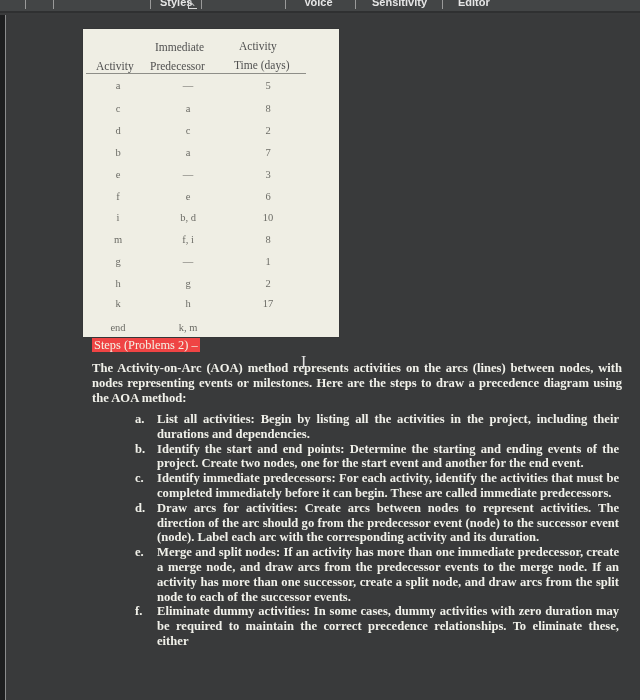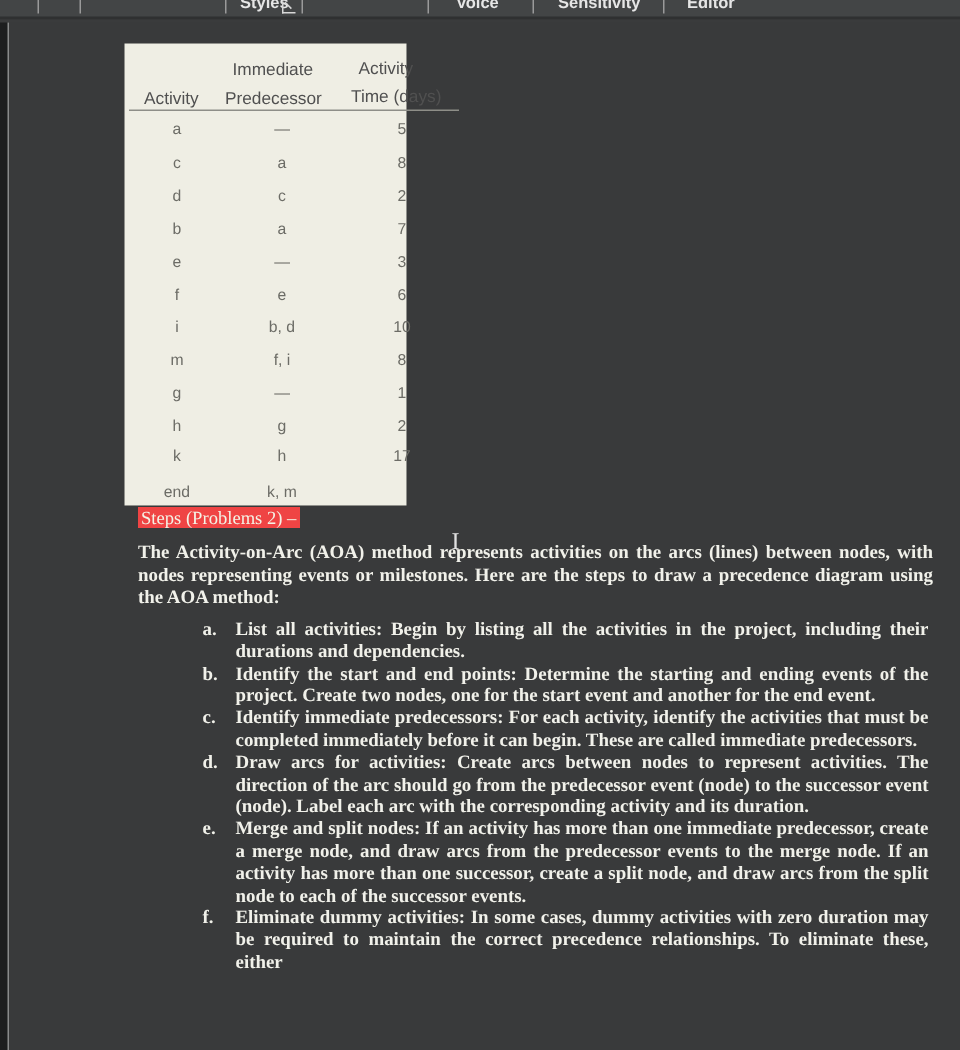--- a/index.html
+++ b/index.html
@@ -42,23 +42,23 @@
       content: ""; position: absolute; right: 0; top: 0; width: 1px; height: 100%;
       background: #8a8b8c;
     }
     .page {
       position: absolute; left: 6px; top: 15px; width: 634px; height: 685px;
       background: #393a3b;
     }
 
     
     .table-card {
-      position: absolute; left: 77px; top: 14px; width: 188px; height: 308px;
+      position: absolute; left: 77px; top: 14px; width: 256px; height: 308px;
       background: #efeee4;
-      font-family: Liberation Sans, sans-serif;
+      font-family: Liberation Serif, serif;
       color: #6c6c66;
       box-shadow: 0 0 1px rgba(0,0,0,0.4);
     }
     .table-card .hdr {
       position: absolute; font-size: 11.5px; color: #505050; white-space: nowrap;
     }
     .table-card .rule {
       position: absolute; left: 3px; top: 44px; width: 220px; height: 1px; background: #8e8e88;
     }
     .table-card .row { position: absolute; left: 0; width: 236px; height: 20px; font-size: 10.5px; }

